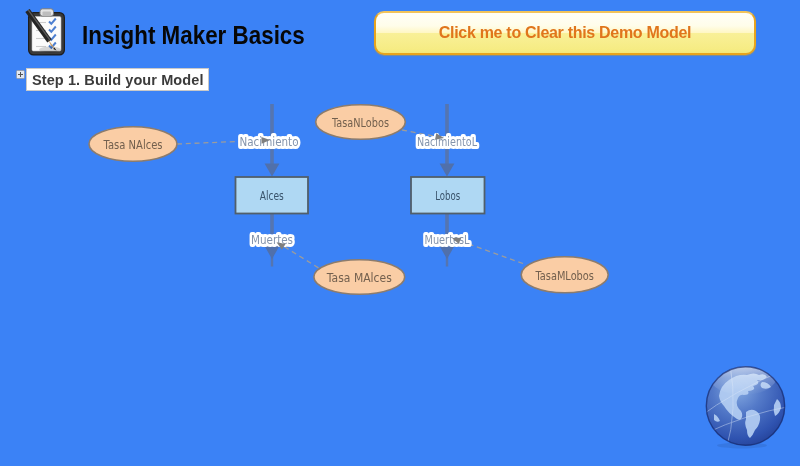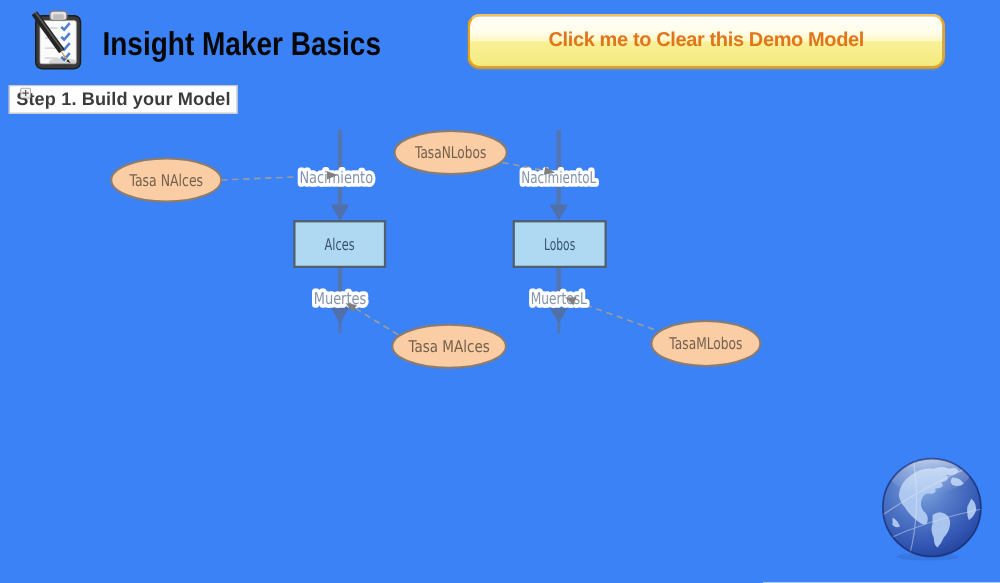--- a/index.html
+++ b/index.html
@@ -11,21 +11,21 @@
               color:#070707;white-space:nowrap;transform:scaleX(0.845);transform-origin:0 0;}
   
   #clear-btn{position:absolute;left:374px;top:11px;width:382px;height:44px;box-sizing:border-box;
              border:2px solid #e8a41d;border-top-color:#f2c35a;border-radius:10px;
              background:linear-gradient(to bottom,#fffef8 0%,#fffdea 32%,#fff7c6 49%,#f9f098 51%,#f6ec84 90%,#f2e77a 100%);
              color:#e0751c;font-size:16px;font-weight:bold;text-align:center;letter-spacing:-0.3px;
              font-family:"Liberation Sans",sans-serif;
              box-shadow:0 1px 1px rgba(216,156,20,0.45);cursor:pointer;
              display:flex;align-items:center;justify-content:center;padding:0;}
   
-  #step-box{position:absolute;left:7px;top:68px;width:183px;height:23px;box-sizing:border-box;
+  #step-box{position:absolute;left:26px;top:68px;width:183px;height:23px;box-sizing:border-box;
             border:1px solid #c9c9c9;background:#ffffff;display:flex;align-items:center;
             padding-left:5px;}
   #step-box span{font-size:14.5px;font-weight:bold;color:#3b3b3b;white-space:nowrap;letter-spacing:0.1px;}
   #step-plus{position:absolute;left:16px;top:70px;width:9px;height:9px;}
   
   #diagram{position:absolute;left:0;top:0;width:800px;height:466px;}
   #globe{position:absolute;left:702px;top:362px;width:88px;height:88px;}
   .node-label{font-family:"DejaVu Sans",sans-serif;}
 </style>
 </head>

